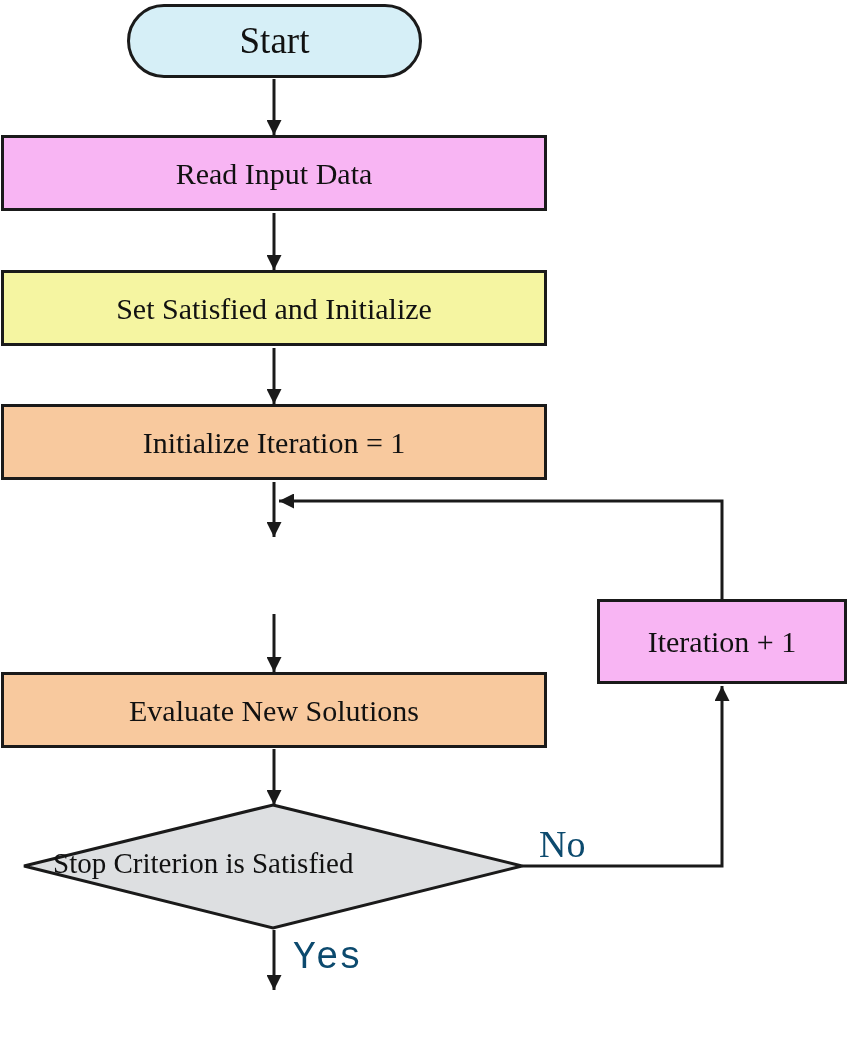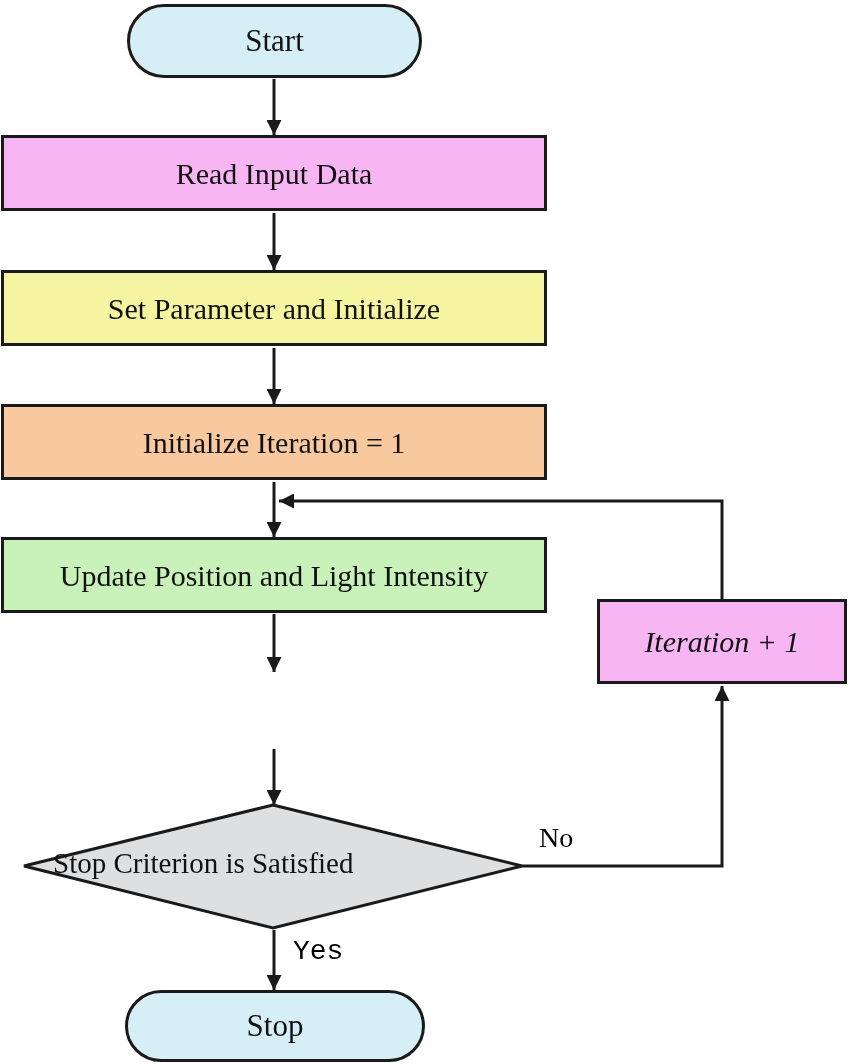--- a/index.html
+++ b/index.html
@@ -26,50 +26,50 @@
     align-items: center;
     justify-content: center;
     border: 3px solid #1a1a1a;
     color: #111111;
     font-size: 30px;
     text-align: center;
     line-height: 1.1;
   }
 
   
-  .node.terminator { font-size: 31px; }
+  .node.terminator { font-size: 37px; }
   .node.start { left: 127px; top: 4px;   width: 295px; height: 74px; border-radius: 37px; background: #d6eff7; }
   .node.stop  { left: 125px; top: 990px; width: 300px; height: 72px; border-radius: 36px; background: #d6eff7; }
 
   
   .node.proc { left: 1px; width: 546px; height: 76px; }
   .node.read-input      { top: 135px; background: #f8b5f3; }
   .node.set-parameter   { top: 270px; background: #f5f5a1; }
   .node.init-iteration  { top: 404px; background: #f8c99e; align-items: center; }
   .node.update-position { top: 537px; background: #c8f2ba; }
   .node.evaluate        { top: 672px; background: #f8c99e; }
 
   
-  .node.iteration-plus { left: 597px; top: 599px; width: 250px; height: 85px; background: #f8b5f3; font-style: italic; }
+  .node.iteration-plus { left: 597px; top: 599px; width: 250px; height: 85px; background: #f8b5f3; }
 
   
   .decision-label {
     position: absolute;
     left: 53px; top: 847px;
     width: 440px;
     text-align: left;
     font-size: 29px;
     color: #111111;
   }
 
   
   .edge-label {
     position: absolute;
-    font-size: 28px;
-    color: #000000;
+    font-size: 38px;
+    color: #0c4a6e;
   }
   .edge-label.yes { left: 293px; top: 936px; font-family: Liberation Mono, monospace; }
   .edge-label.no  { left: 539px; top: 822px; }
 </style>
 </head>
 <body>
 
 <div class="canvas">
 
   <svg class="edges" viewBox="0 0 850 1064" xmlns="http://www.w3.org/2000/svg">
@@ -96,38 +96,35 @@
 
   <div class="node terminator start" title="Start">
     <span>Start</span>
   </div>
 
   <div class="node proc read-input">
     <span>Read Input Data</span>
   </div>
 
   <div class="node proc set-parameter">
-    <span>Set Parameter and Initialize</span>
+    <span>Set Satisfied and Initialize</span>
   </div>
 
   <div class="node proc init-iteration">
     <span>Initialize Iteration = 1</span>
   </div>
 
-  <div class="node proc update-position">
-    <span>Update Position and Light Intensity</span>
+
+  <div class="node proc evaluate">
+    <span>Evaluate New Solutions</span>
   </div>
-
 
   <div class="decision-label">Stop Criterion is Satisfied</div>
 
   <div class="node iteration-plus">
     <span>Iteration + 1</span>
   </div>
 
-  <div class="node terminator stop">
-    <span>Stop</span>
-  </div>
 
   <div class="edge-label yes">Yes</div>
   <div class="edge-label no">No</div>
 
 </div>
 
 </body></html>

